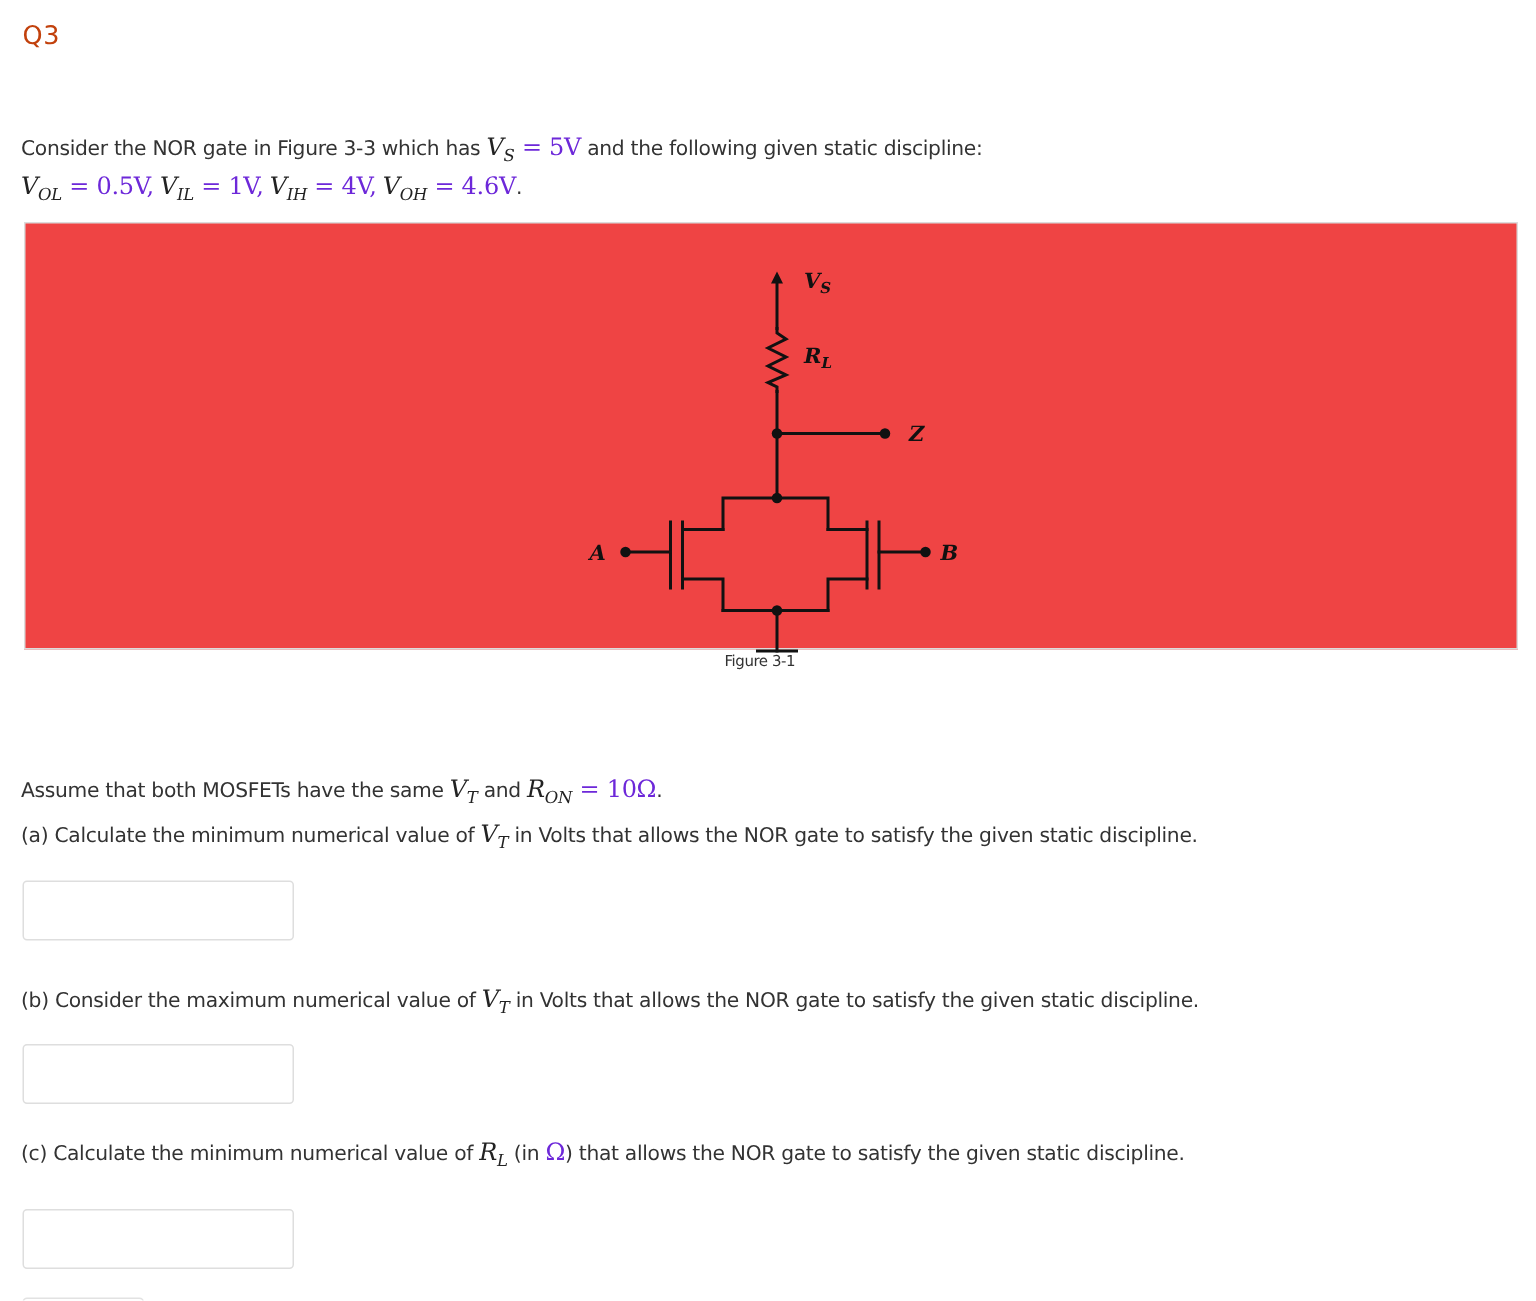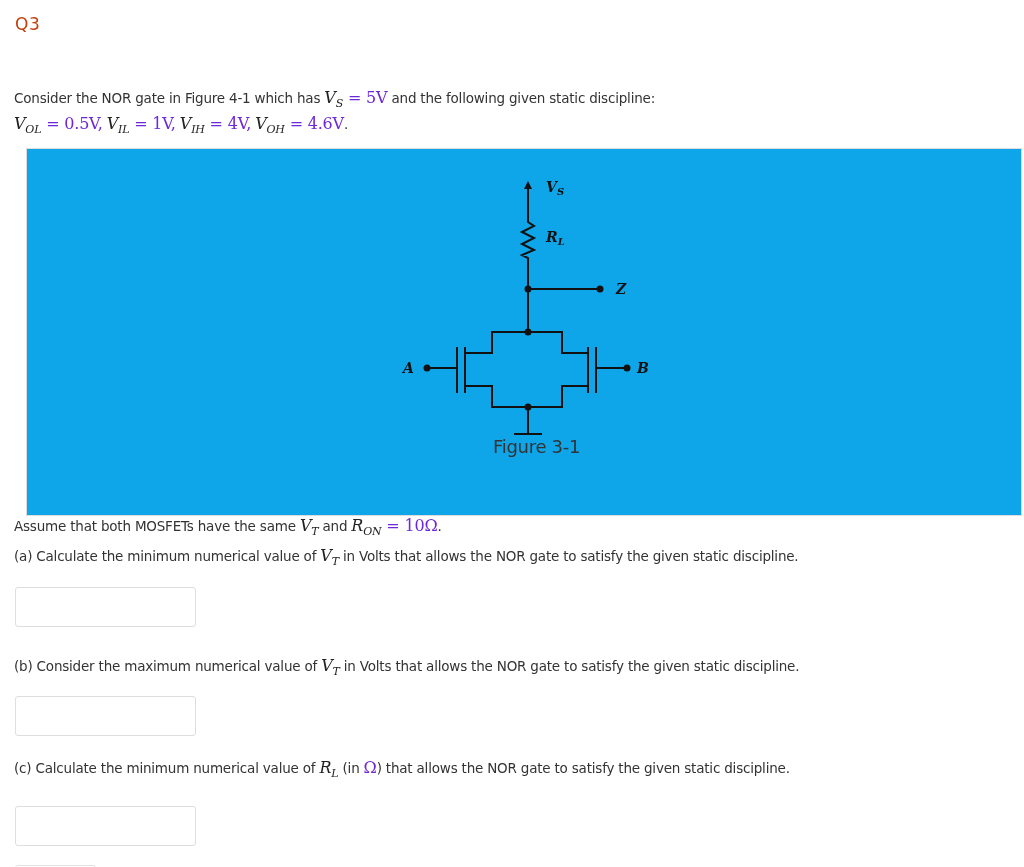--- a/index.html
+++ b/index.html
@@ -3,40 +3,40 @@
 <meta charset="utf-8">
 <style>
   html, body { margin: 0; padding: 0; background: #ffffff; }
   body { width: 1024px; height: 867px; position: relative; overflow: hidden;
          font-family: "DejaVu Sans", sans-serif; color: #333333; }
   .qnum { position: absolute; left: 15px; top: 14px; font-size: 17px; color: #c2410c; letter-spacing: 0.5px; }
   .intro { position: absolute; left: 14px; top: 88px; font-size: 13.5px; line-height: 20px; color: #333; letter-spacing: -0.2px; }
   .m { font-family: "DejaVu Serif", serif; font-style: italic; font-size: 16px; color: #222; }
   .mr { font-family: "DejaVu Serif", serif; font-style: normal; font-size: 16px; color: #6d28d9; }
   .m sub { font-size: 11px; font-style: italic; }
-  .figure-box { position: absolute; left: 26px; top: 148px; width: 996px; height: 368px;
-                border: 1px solid #dcdcdc; box-sizing: border-box; background: #0ea5e9; }
+  .figure-box { position: absolute; left: 16px; top: 148px; width: 996px; height: 285px;
+                border: 1px solid #dcdcdc; box-sizing: border-box; background: #ef4444; }
   .figure-box svg { position: absolute; left: 0; top: 0; }
-  .caption { position: absolute; left: 466px; top: 287px; font-size: 18px; color: #333; letter-spacing: -0.3px; text-align: center; }
+  .caption { position: absolute; left: 466px; top: 287px; font-size: 10px; color: #333; letter-spacing: -0.3px; text-align: center; }
   .para { position: absolute; left: 14px; font-size: 13.5px; color: #333; letter-spacing: -0.2px; white-space: nowrap; }
   .answer { position: absolute; left: 15px; width: 181px; height: 40px; border: 1px solid #dedede;
             border-radius: 3px; box-sizing: border-box; background: #fff; outline: none;
             font-family: "DejaVu Sans", sans-serif; font-size: 14px; padding: 0 8px; }
   .partial { position: absolute; left: 15px; top: 865px; width: 81px; height: 10px; border: 1px solid #e2e2e2; border-radius: 3px; box-sizing: border-box; }
   .lbl { font-family: "DejaVu Serif", serif; font-weight: bold; font-style: italic; font-size: 14px; fill: #111; }
   .lbls { font-family: "DejaVu Serif", serif; font-weight: bold; font-style: italic; font-size: 10px; fill: #111; }
 </style>
 </head>
 <body>
 
 <div class="qnum">Q3</div>
 
 <div class="intro">
   <div>
-    <span>Consider the NOR gate in Figure 4-1 which has </span><span class="m"><span>V</span><sub>S</sub></span><span class="mr"> = 5V</span><span> and the following given static discipline:</span>
+    <span>Consider the NOR gate in Figure 3-3 which has </span><span class="m"><span>V</span><sub>S</sub></span><span class="mr"> = 5V</span><span> and the following given static discipline:</span>
   </div>
   <div>
     <span class="m"><span>V</span><sub>OL</sub></span><span class="mr"> = 0.5V,</span>
     <span class="m"><span>V</span><sub>IL</sub></span><span class="mr"> = 1V,</span>
     <span class="m"><span>V</span><sub>IH</sub></span><span class="mr"> = 4V,</span>
     <span class="m"><span>V</span><sub>OH</sub></span><span class="mr"> = 4.6V</span><span>.</span>
   </div>
 </div>
 
 <div class="figure-box">

